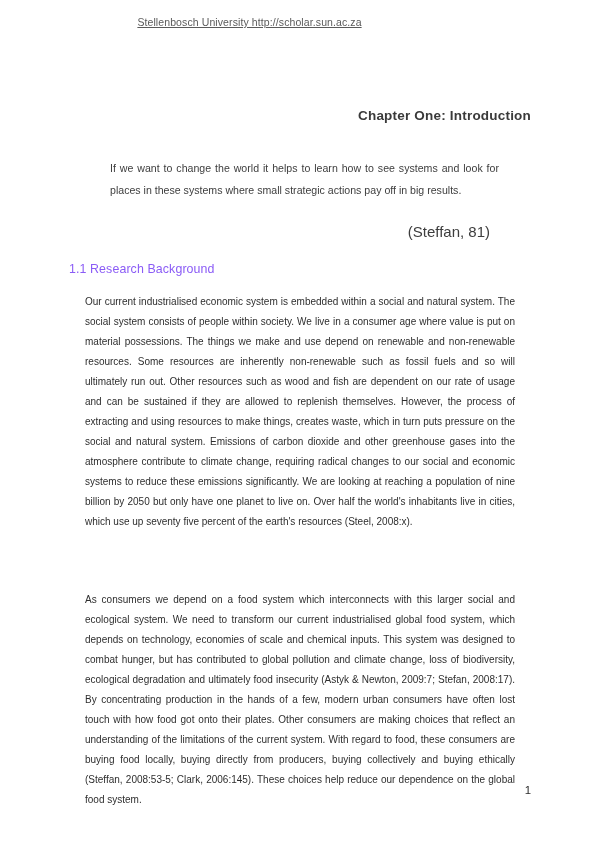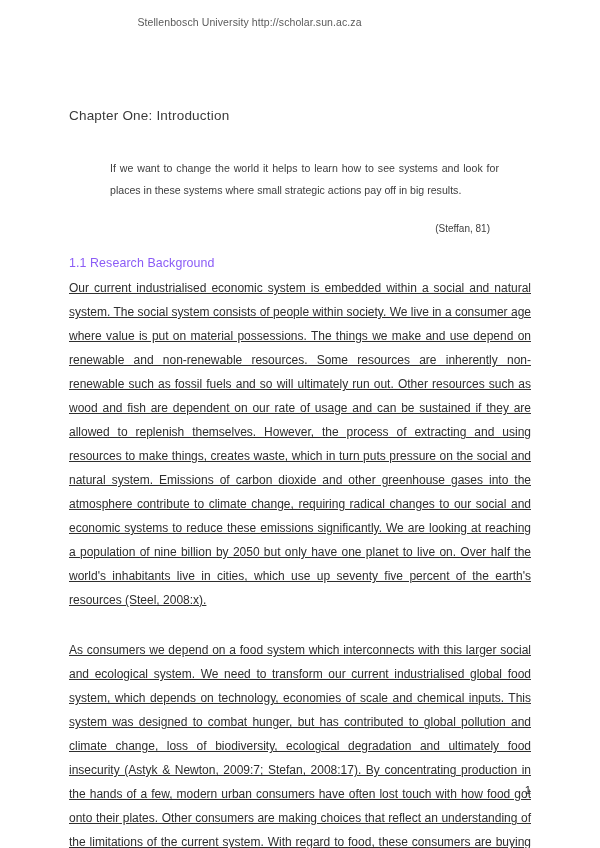--- a/index.html
+++ b/index.html
@@ -23,63 +23,63 @@
   .header-watermark {
     position: absolute;
     top: 16px;
     left: 0;
     width: 499px;
     text-align: center;
     font-size: 10.5px;
     color: #5a5a5a;
     letter-spacing: 0.1px;
     white-space: nowrap;
+    text-decoration: underline;
   }
   .content {
     position: absolute;
     left: 69px;
     top: 108px;
     width: 462px;
   }
   .chapter-title {
-    text-align: left;
+    text-align: right;
     font-size: 13.5px;
     color: #3a3a3a;
     margin: 0 0 34px 0;
-    font-weight: normal;
+    font-weight: bold;
     letter-spacing: 0.2px;
   }
   .blockquote {
     margin: 0 32px 12px 41px;
     font-size: 10.6px;
     line-height: 2.08;
     text-align: justify;
     color: #3d3d3d;
   }
   .blockquote-attrib {
     margin: 22px 41px 0 0;
     text-align: right;
-    font-size: 10px;
+    font-size: 15px;
     color: #3d3d3d;
   }
   .section-heading {
     font-size: 12.4px;
     font-weight: normal;
     color: #8b5cf6;
     margin: 22px 0 6px 0;
     letter-spacing: 0.1px;
   }
   .body-par {
-    font-size: 12px;
+    font-size: 10px;
     line-height: 2.0;
     text-align: justify;
     text-justify: inter-word;
     color: #2e2e2e;
-    margin: 0;
-    text-decoration: underline;
+    margin: 16px;
   }
   .par-gap {
     height: 26px;
   }
   .page-number {
     position: absolute;
     left: 0;
     top: 784px;
     width: 531px;
     text-align: right;

